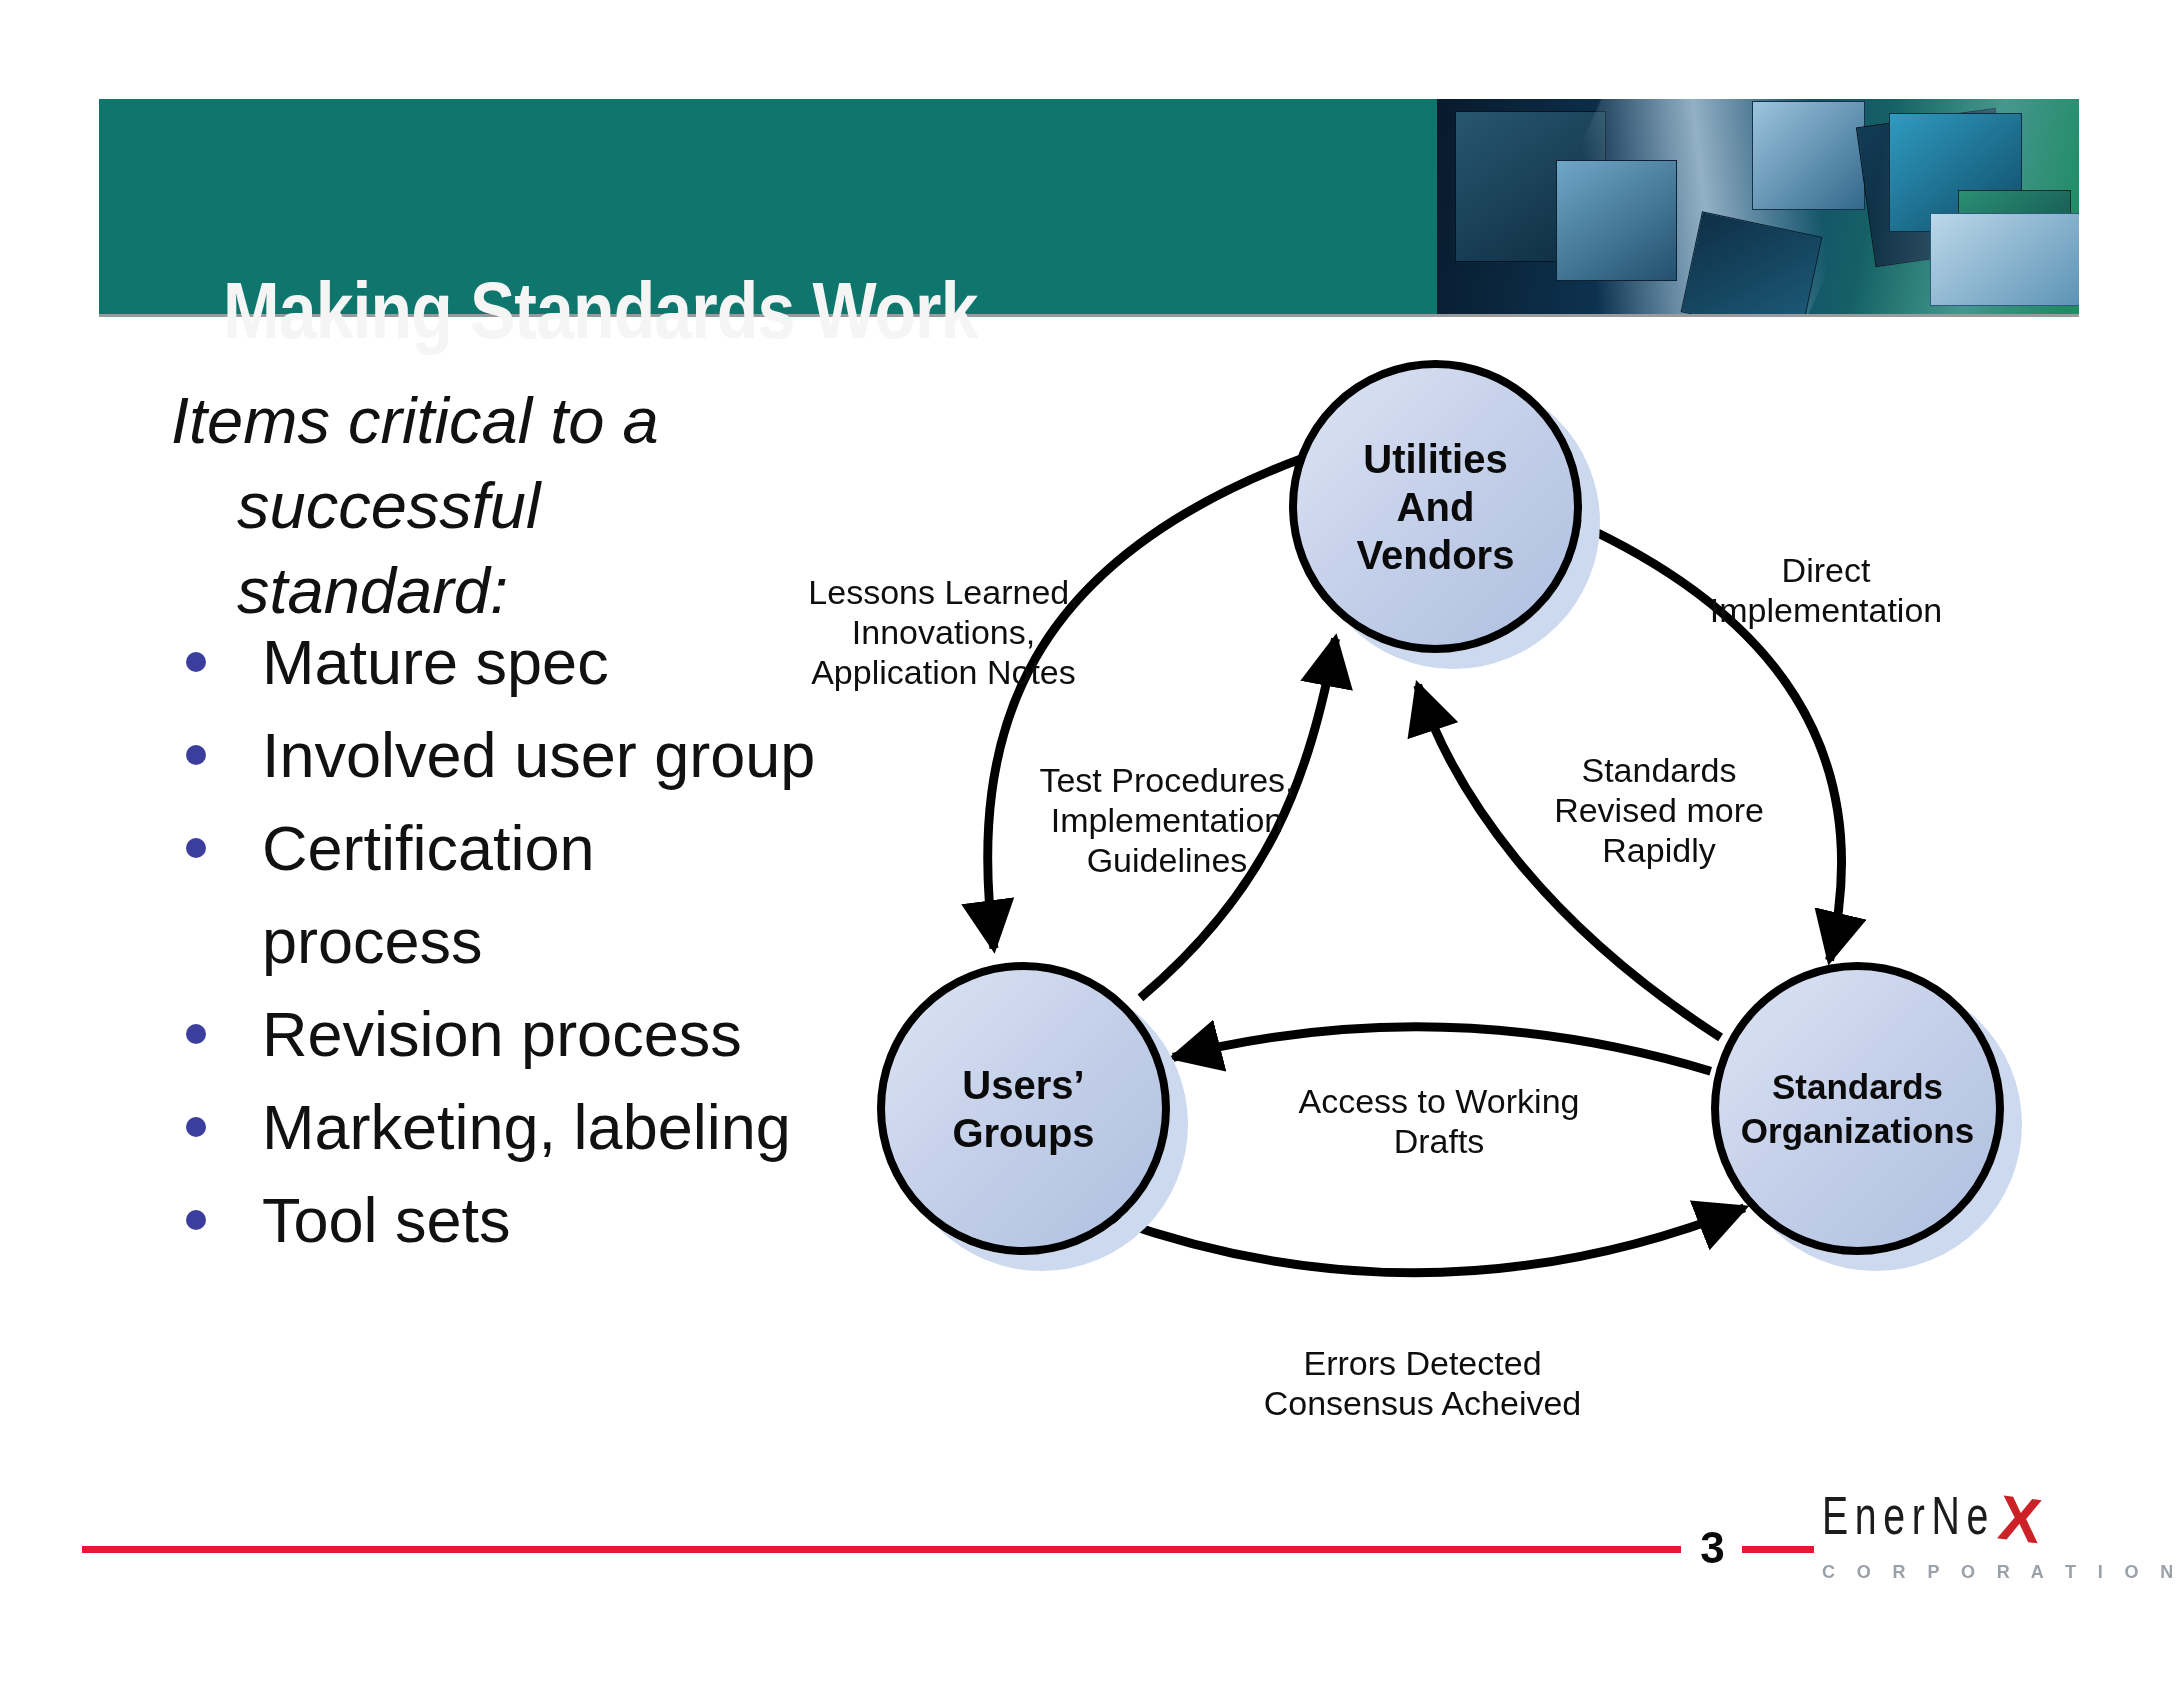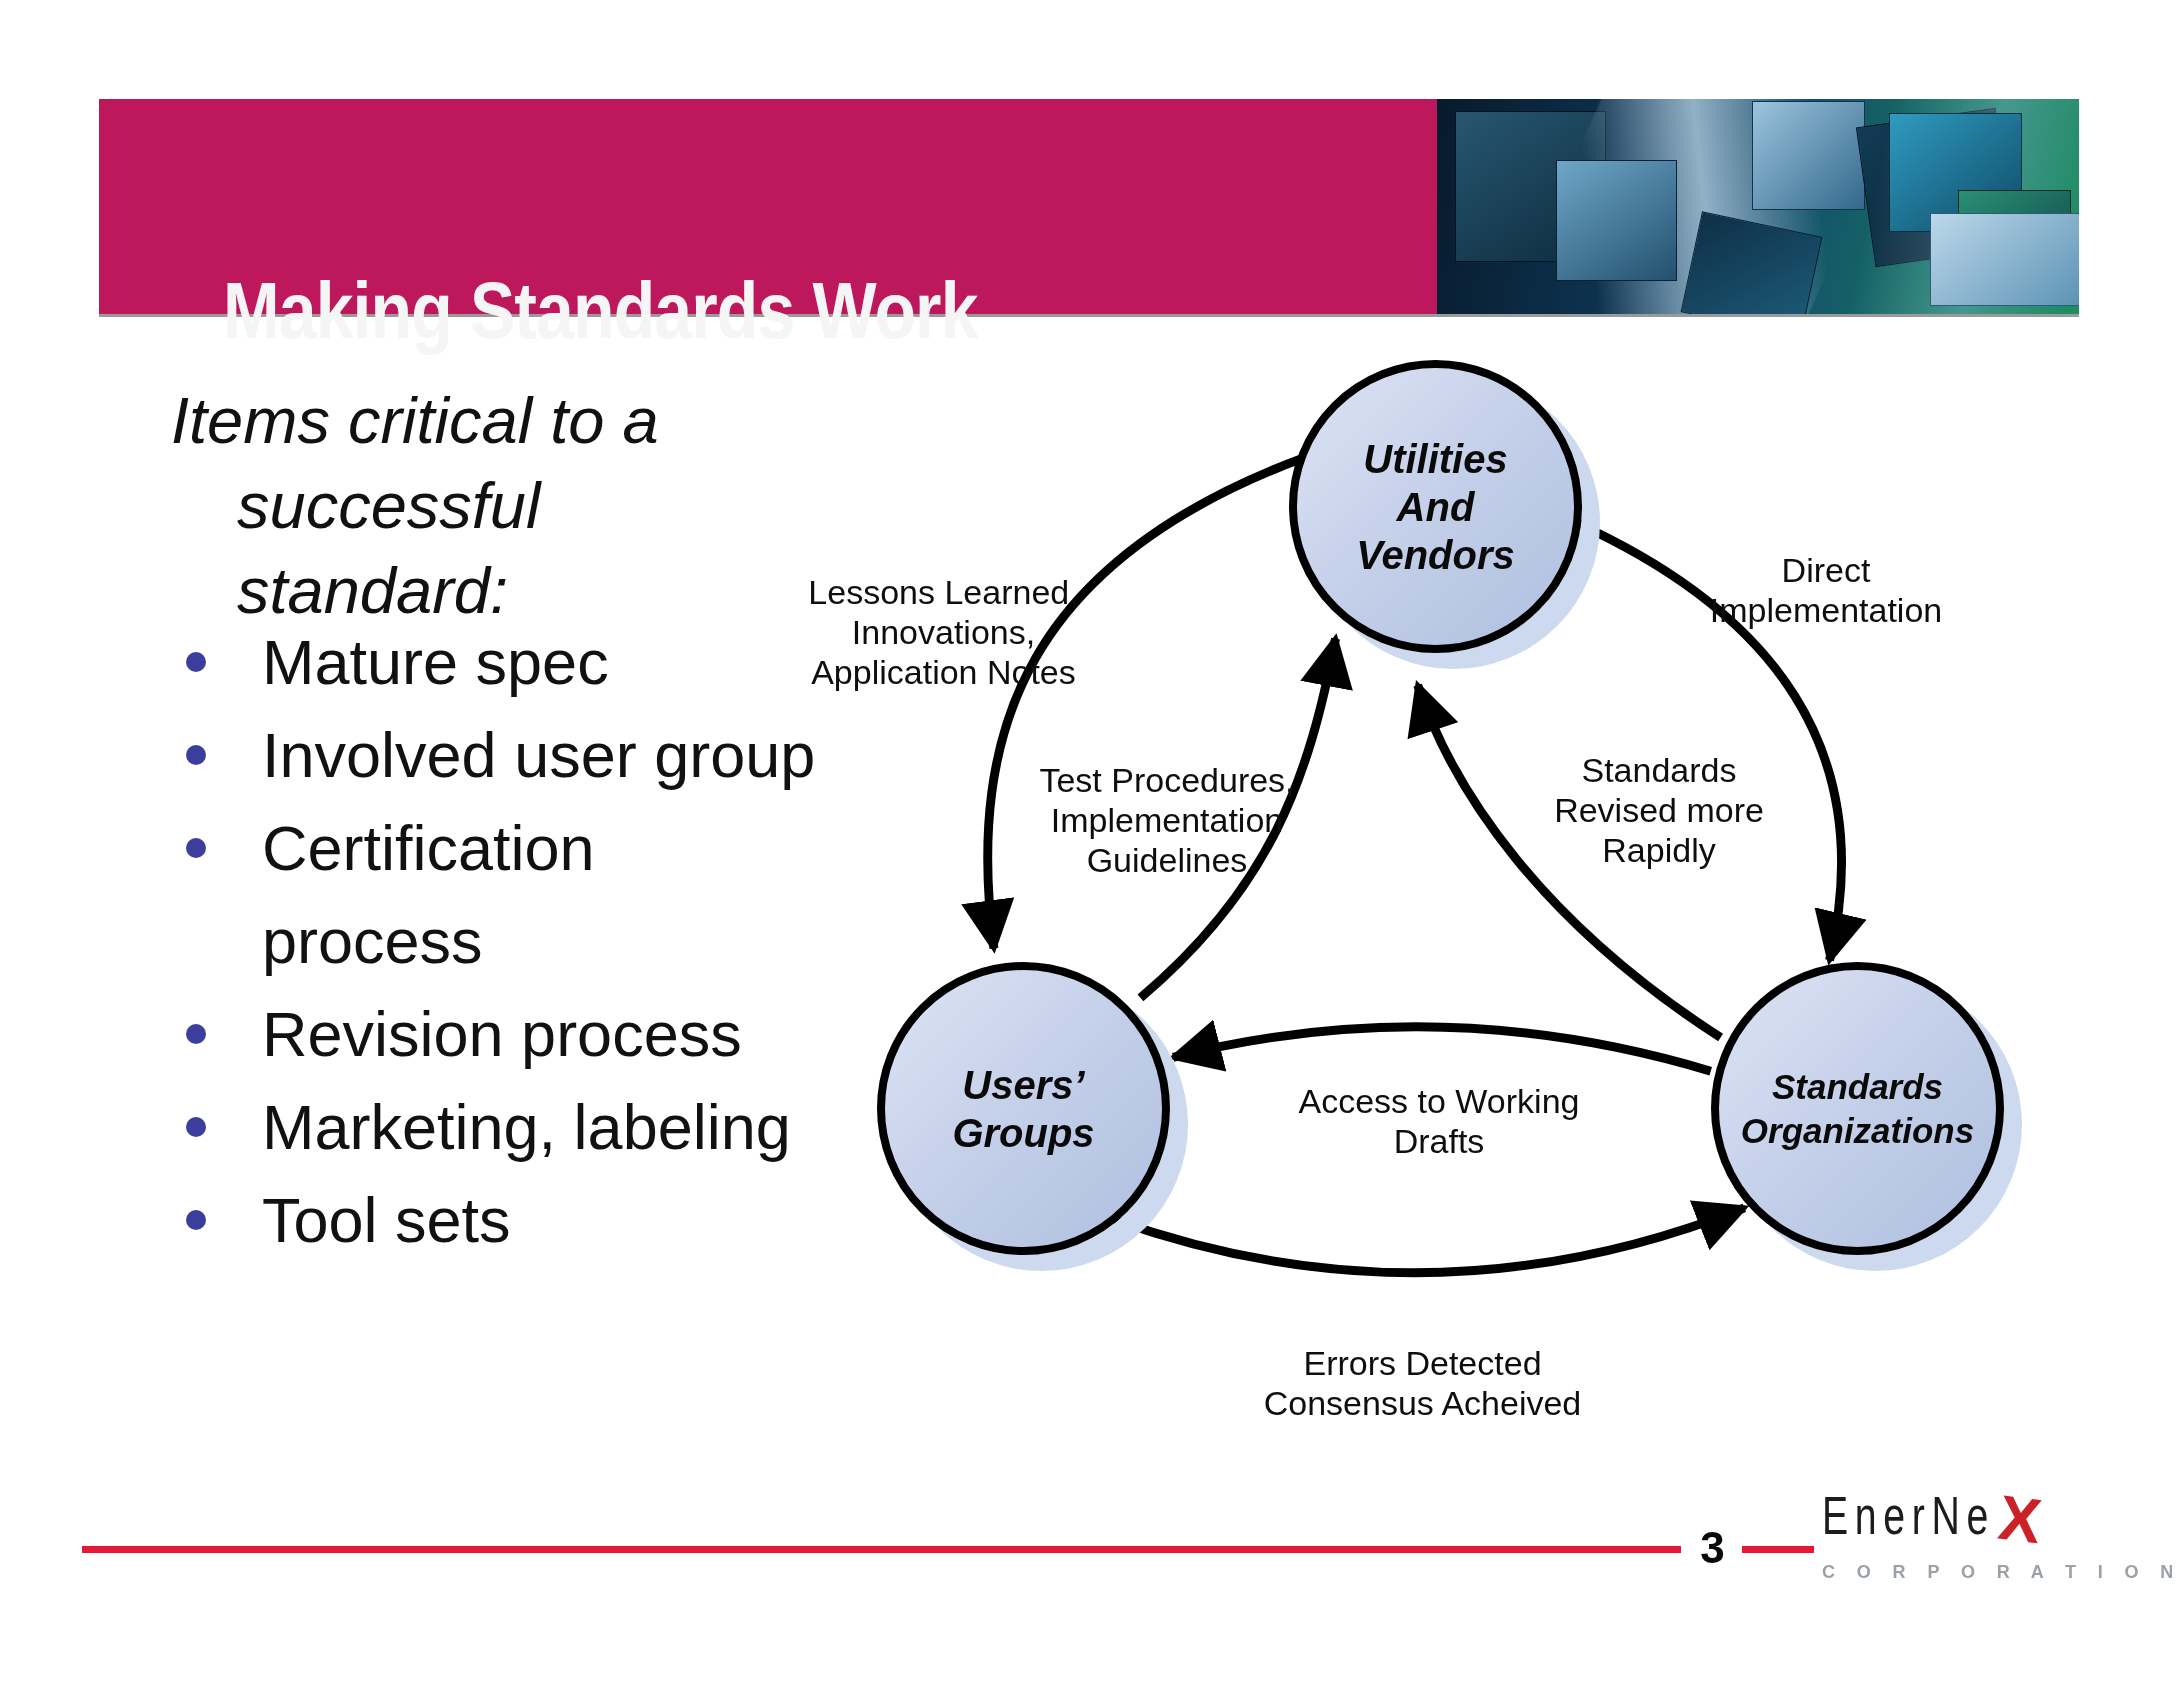--- a/index.html
+++ b/index.html
@@ -1,20 +1,20 @@
 <!DOCTYPE html>
 <html><head>
 <meta charset="utf-8">
 <style>
   html,body{margin:0;padding:0;background:#fff;}
   .slide{position:relative;width:2178px;height:1683px;background:#ffffff;overflow:hidden;
          font-family:"Liberation Sans", sans-serif;color:#111;}
 
   
-  .header{position:absolute;left:99px;top:99px;width:1980px;height:215px;background:#be185d;
+  .header{position:absolute;left:99px;top:99px;width:1980px;height:215px;background:#0f766e;
           border-bottom:3px solid #9a9a9a;}
   .header-title{position:absolute;left:124px;top:166px;color:#f5f5f5;font-size:79px;font-weight:bold;
                 letter-spacing:-1px;transform:scaleX(.86);transform-origin:left center;white-space:nowrap;}
   .collage{position:absolute;right:0;top:0;width:642px;height:215px;overflow:hidden;
            background:linear-gradient(100deg,#081a2c 0%,#0d3350 30%,#14506b 55%,#15735f 80%,#1f8f63 100%);}
   .collage div{position:absolute;}
   .t1{left:18px;top:12px;width:149px;height:149px;background:linear-gradient(145deg,#27576f,#0d2b40);border:1px solid #051525;}
   .t2{left:119px;top:61px;width:119px;height:119px;background:linear-gradient(145deg,#6fa7c8,#23506e);border:1px solid #0a2233;}
   .t3{left:315px;top:2px;width:111px;height:107px;background:linear-gradient(135deg,#9cc4de,#33688c);border:1px solid #10324a;}
   .t4{left:428px;top:18px;width:139px;height:139px;transform:rotate(-8deg);background:linear-gradient(135deg,#123c55,#051b2b);border:1px solid #03111e;}
@@ -34,21 +34,21 @@
   .bullet-row{display:flex;align-items:flex-start;}
   .bullet-dot{flex:0 0 auto;width:20px;height:20px;border-radius:50%;background:#3b3e9d;margin:36px 0 0 0;}
   .bullet-text{margin-left:56px;font-size:63px;line-height:93px;white-space:nowrap;}
 
   
   .diagram-svg{position:absolute;left:0;top:0;width:2178px;height:1683px;}
   .node{position:absolute;width:277px;height:277px;border:8px solid #000;border-radius:50%;
         background:linear-gradient(135deg,#dde4f4 0%,#c6d1ea 45%,#aebfdf 100%);
         box-shadow:18px 16px 0 0 #ccd9ee;
         display:flex;flex-direction:column;align-items:center;justify-content:center;text-align:center;}
-  .node-label{font-weight:bold;color:#0a0a0a;font-size:40px;line-height:48px;font-style:italic;}
+  .node-label{font-weight:bold;color:#0a0a0a;font-size:40px;line-height:48px;}
   .node-label.small{font-size:35px;line-height:44px;}
   .edge-label{position:absolute;text-align:center;font-size:34px;line-height:40px;color:#0e0e0e;}
 
   
   .redline{position:absolute;height:7px;background:#e51937;}
   .seg-a{left:82px;top:1546px;width:1599px;}
   .seg-b{left:1742px;top:1546px;width:72px;}
   .page-num{position:absolute;left:1681px;top:1523px;width:63px;text-align:center;
             font-size:44px;font-weight:bold;color:#0a0a0a;}
   .logo{position:absolute;left:1822px;top:1485px;width:208px;}

